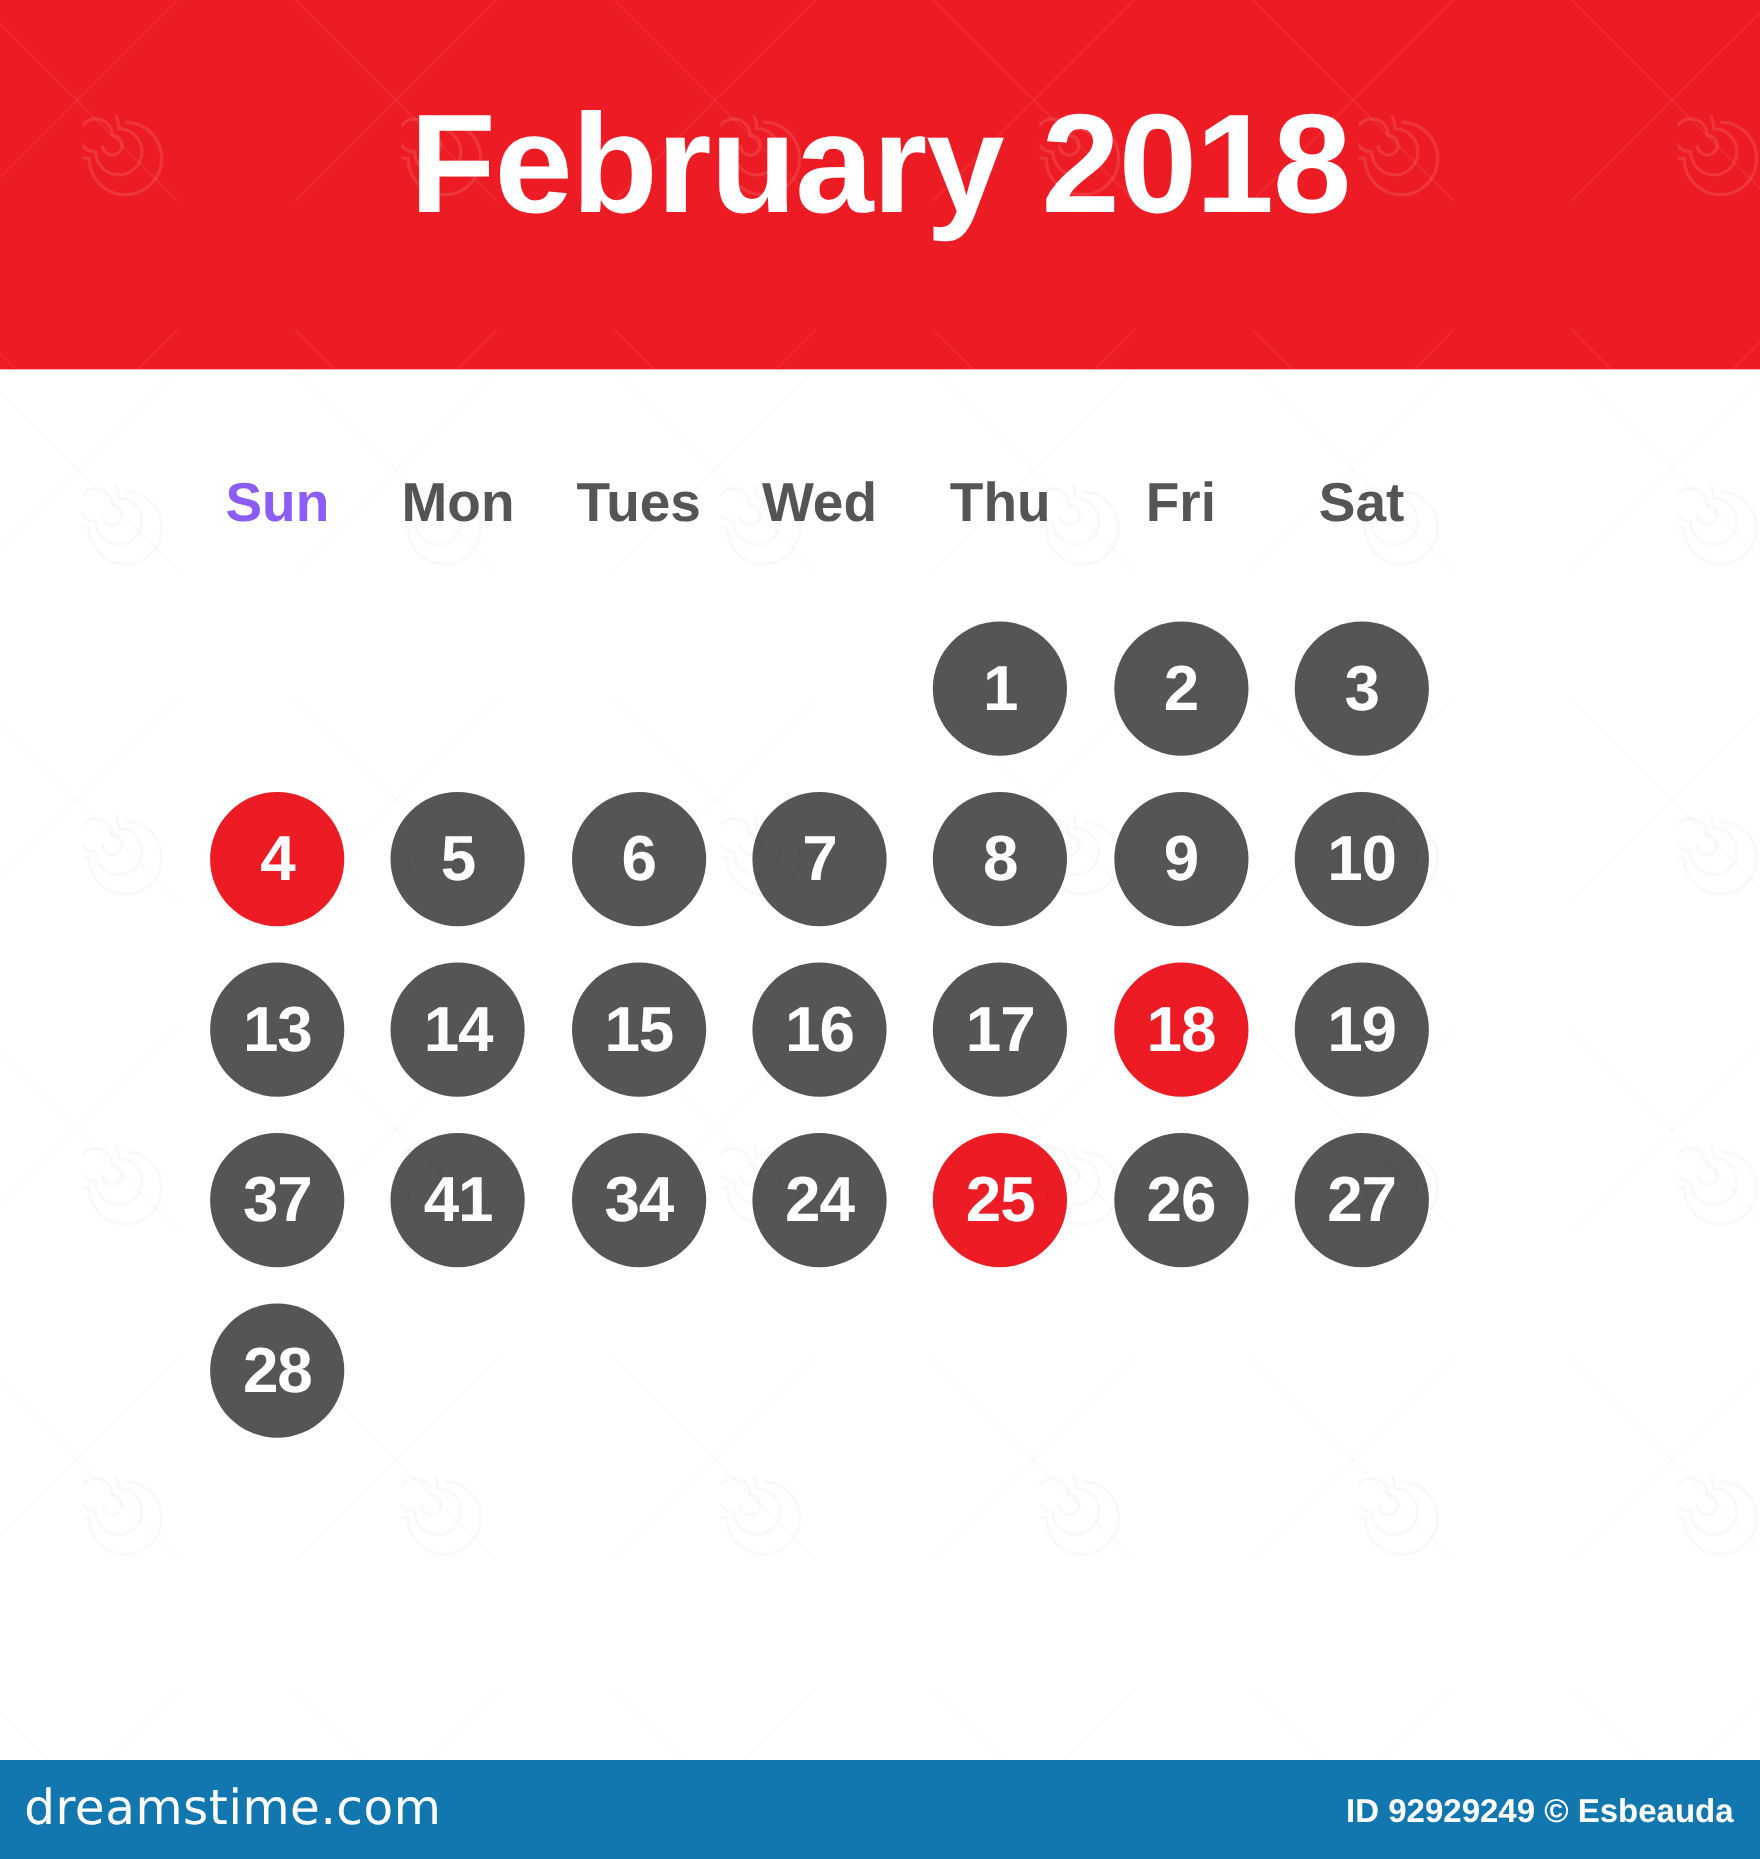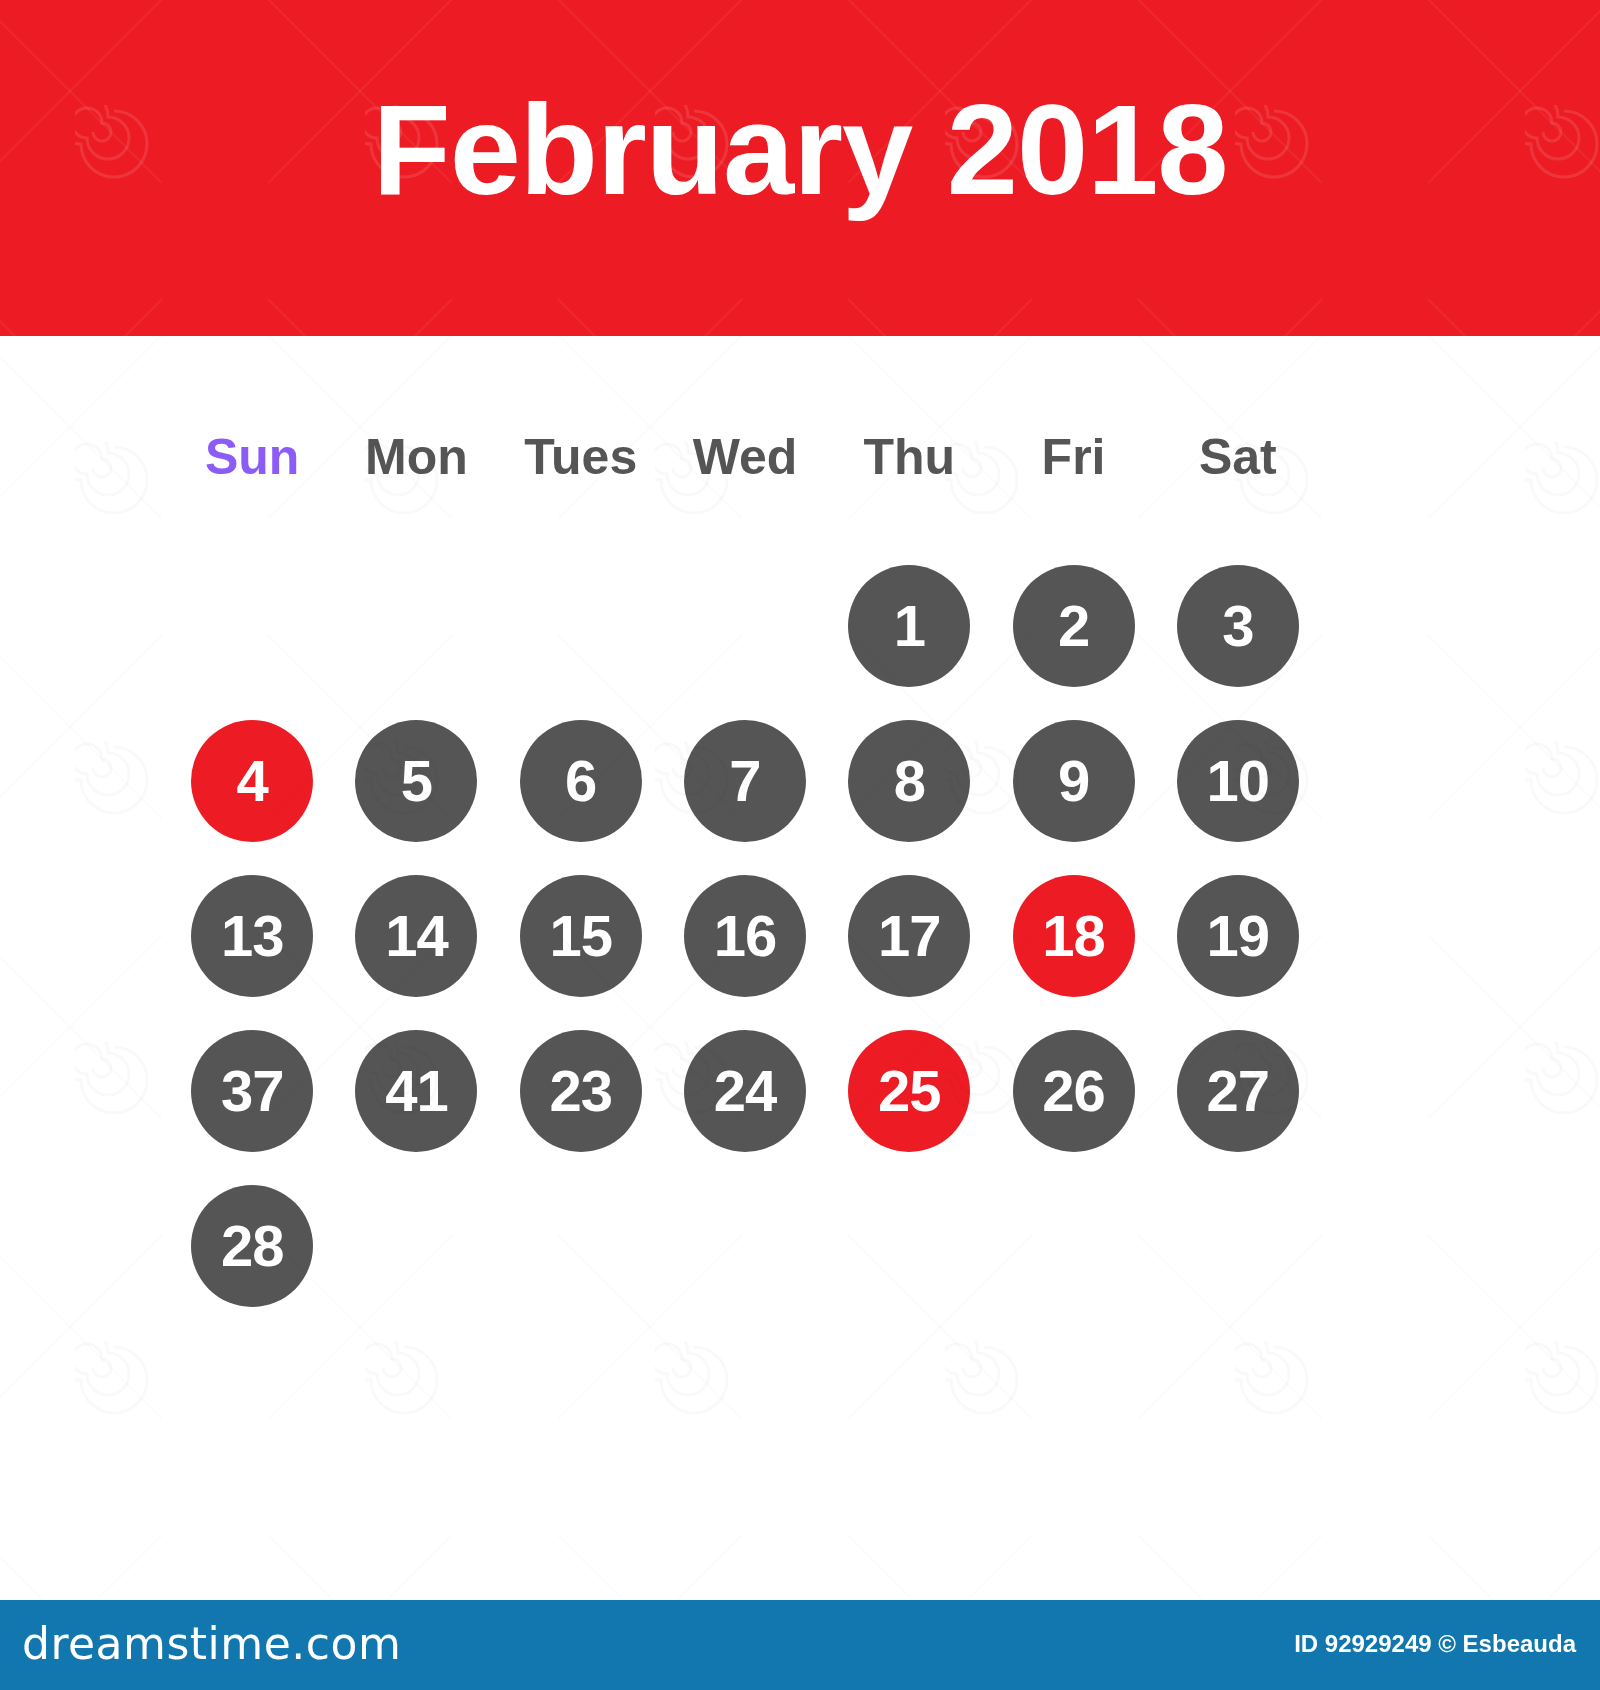--- a/index.html
+++ b/index.html
@@ -158,21 +158,21 @@
     font-weight: normal;
     letter-spacing: 0.5px;
     line-height: 1;
     font-family: "DejaVu Sans", sans-serif;
   }
   .footer-credit {
     position: absolute;
     right: 24px;
     top: 32px;
     color: #ffffff;
-    font-size: 24px;
+    font-size: 30px;
     font-weight: bold;
     line-height: 1;
     font-family: "Liberation Sans", sans-serif;
   }
 </style>
 </head>
 <body>
 
 <div class="header-banner">
   <div class="wm-layer" id="hdr-wm">
@@ -278,21 +278,21 @@
       <div class="day-cell">
         <div class="day-circle">19</div>
       </div>
       <div class="day-cell">
         <div class="day-circle">37</div>
       </div>
       <div class="day-cell">
         <div class="day-circle">41</div>
       </div>
       <div class="day-cell">
-        <div class="day-circle">23</div>
+        <div class="day-circle">34</div>
       </div>
       <div class="day-cell">
         <div class="day-circle">24</div>
       </div>
       <div class="day-cell">
         <div class="day-circle sunday">25</div>
       </div>
       <div class="day-cell">
         <div class="day-circle">26</div>
       </div>

